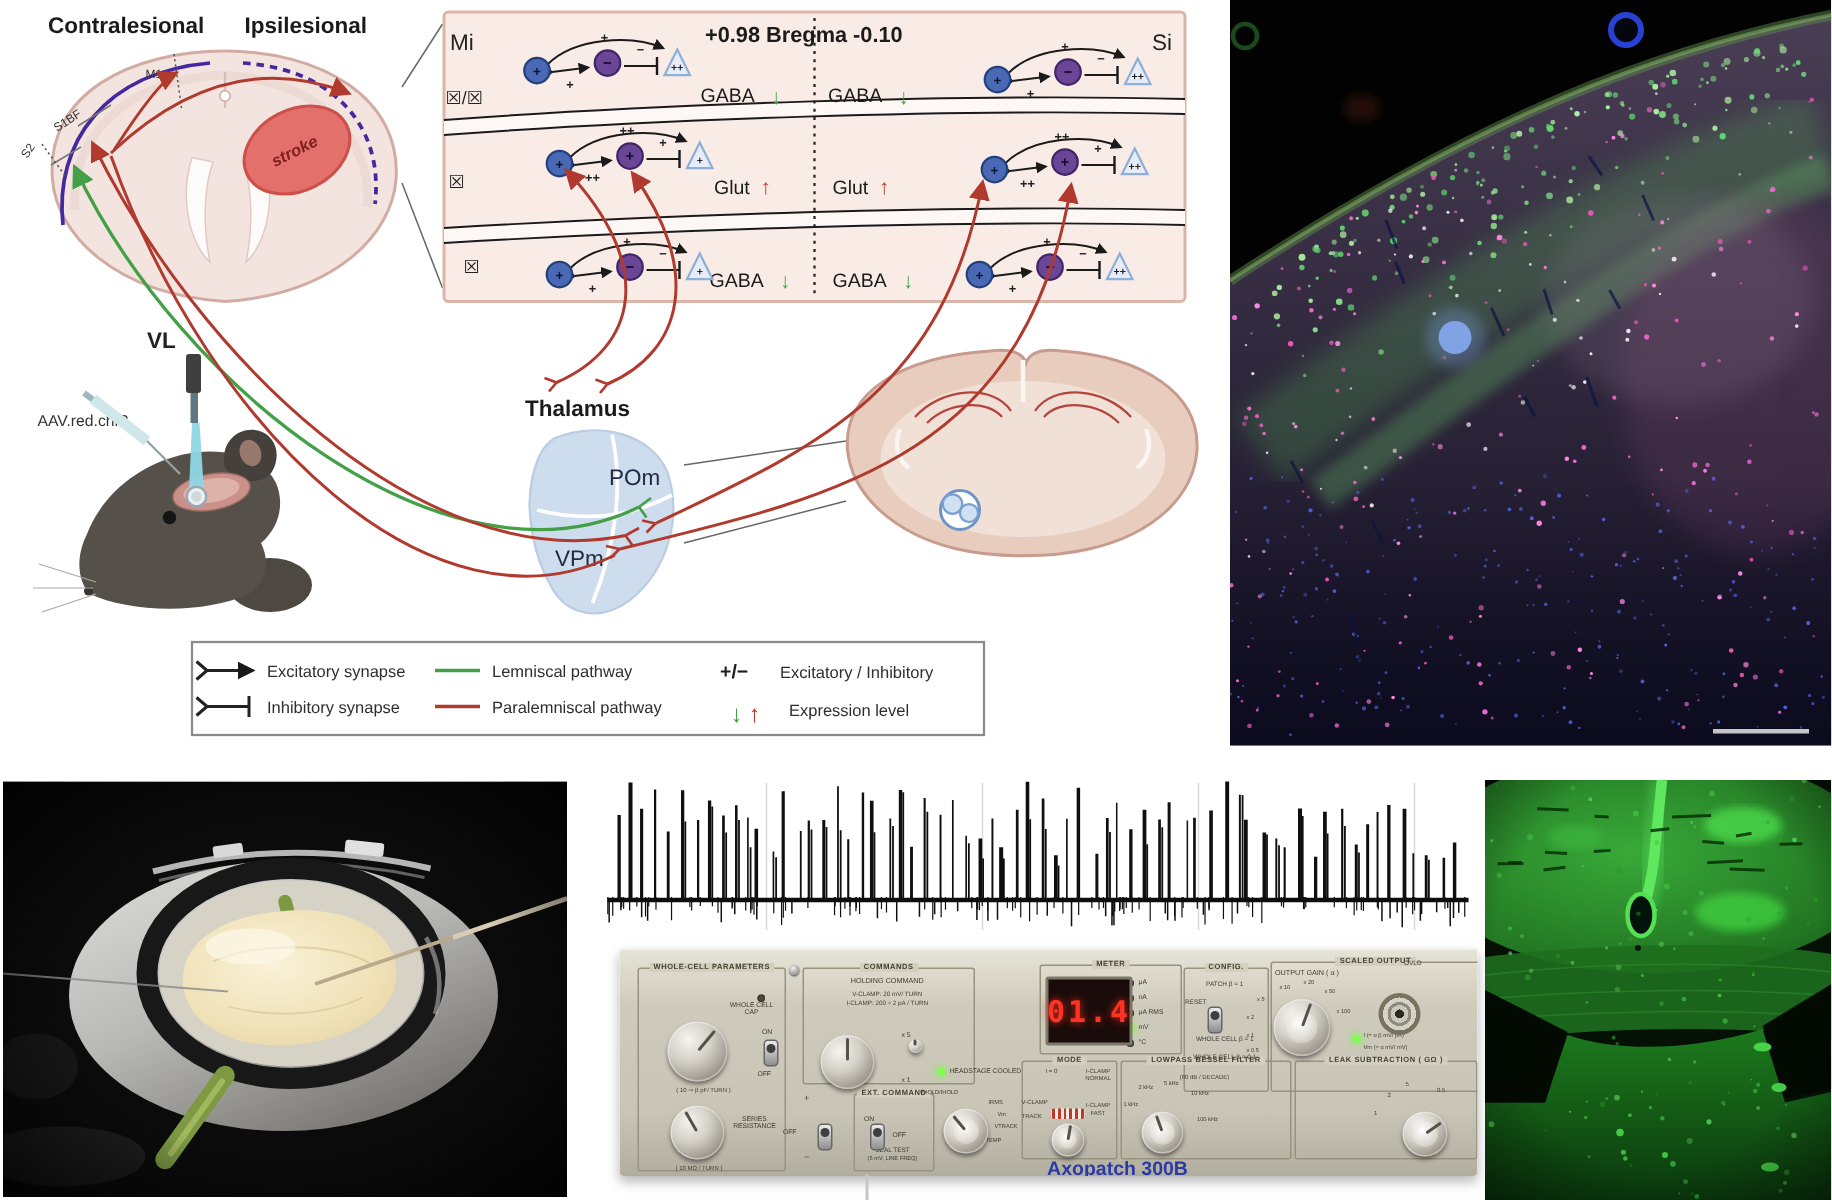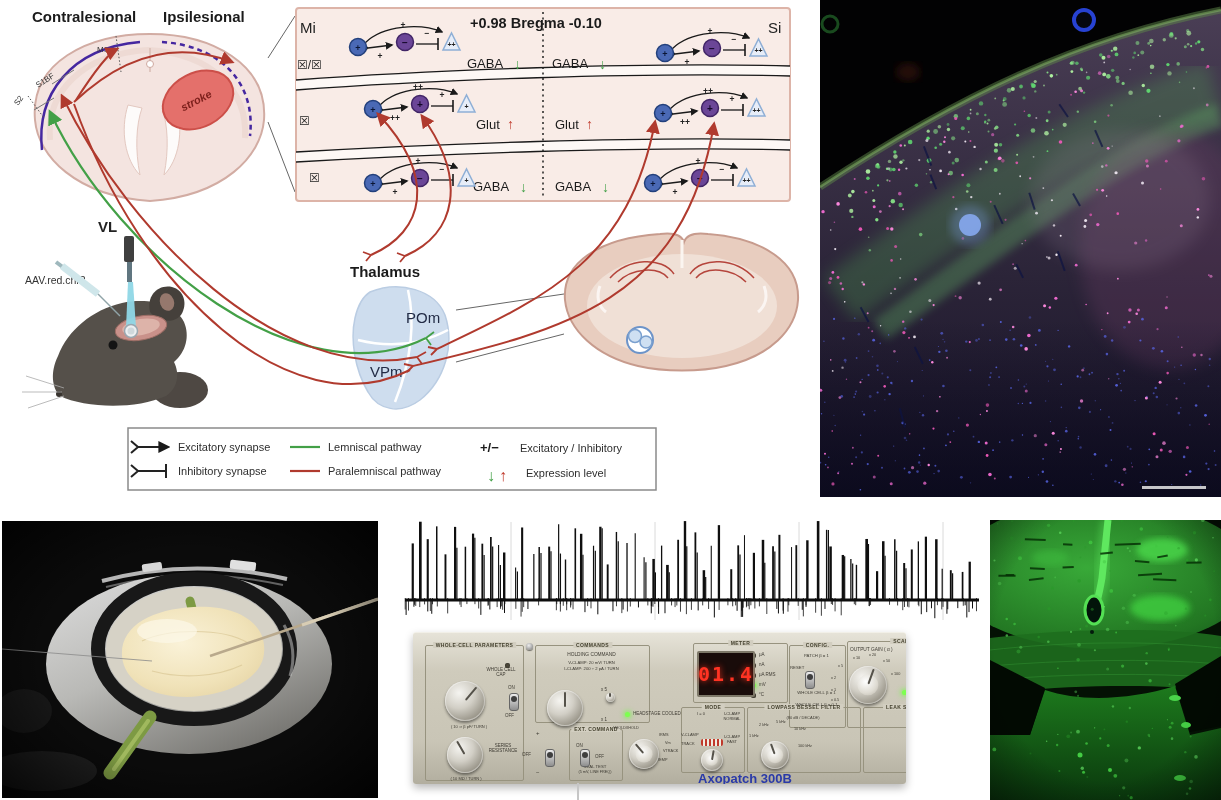--- a/index.html
+++ b/index.html
@@ -5,21 +5,21 @@
   html,body{margin:0;padding:0;background:#fff;}
   .canvas{position:relative;width:1221px;height:800px;background:#fff;overflow:hidden;
           font-family:"Liberation Sans",sans-serif;}
   svg{position:absolute;}
   svg text{font-family:"Liberation Sans",sans-serif;}
   #pb{left:820px;top:0;}
   #pe{left:2px;top:521px;}
   #pf{left:990px;top:520px;}
   #spikes{left:403px;top:516px;}
   
-  #amp{position:absolute;left:413px;top:632px;width:493px;height:151px;overflow:hidden;
+  #amp{position:absolute;left:413px;top:632px;width:572px;height:151px;overflow:hidden;
        background:linear-gradient(180deg,#e6e3d8,#cfcbbc 25%,#c9c5b6 72%,#b2ae9f);
        border-radius:3px;border-top:1px solid #f2f0e8;box-shadow:0 4px 8px rgba(0,0,0,.28);
        color:#3e3b33;}
   #amp .sec{position:absolute;border:1px solid #97937f;border-radius:2px;}
   #amp .hdr{position:absolute;top:-4px;left:50%;transform:translateX(-50%);background:#d2cec0;
        padding:0 3px;font-size:5px;font-weight:bold;letter-spacing:.4px;white-space:nowrap;color:#45422f;}
   #amp .lbl{position:absolute;font-size:5px;line-height:1.2;color:#3e3b33;}
   #amp .c{text-align:center;}
   #amp .knob{position:absolute;border-radius:50%;
        background:radial-gradient(circle at 35% 30%,#f5f4f0,#d2cfc6 40%,#9a968a 75%,#726e62);

